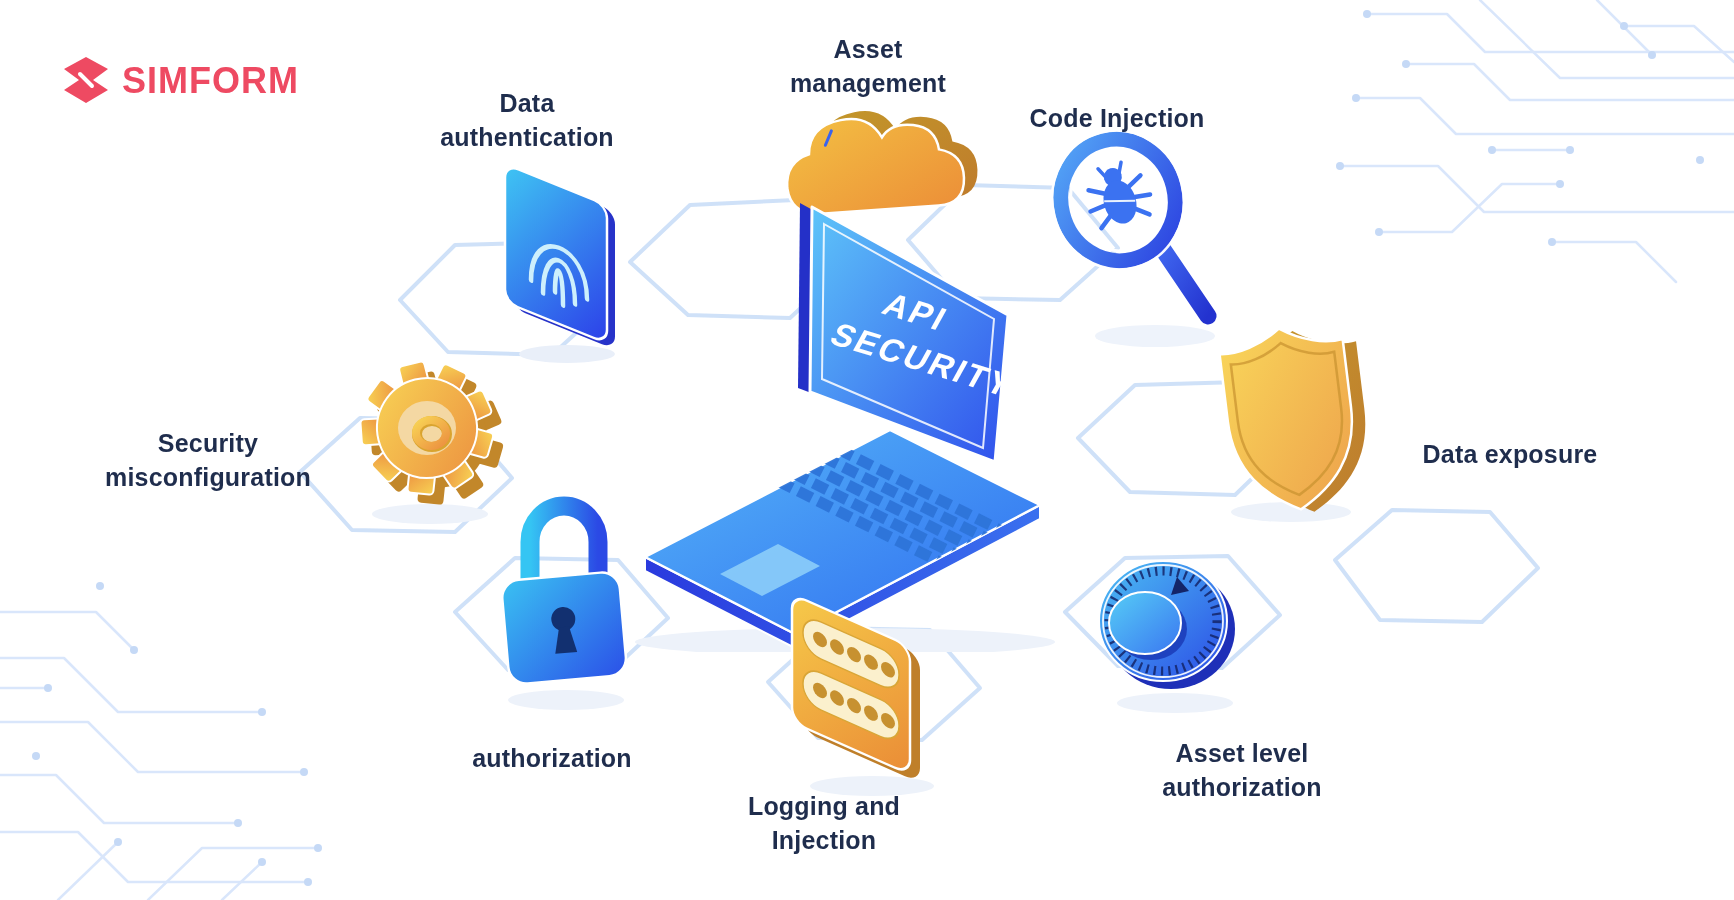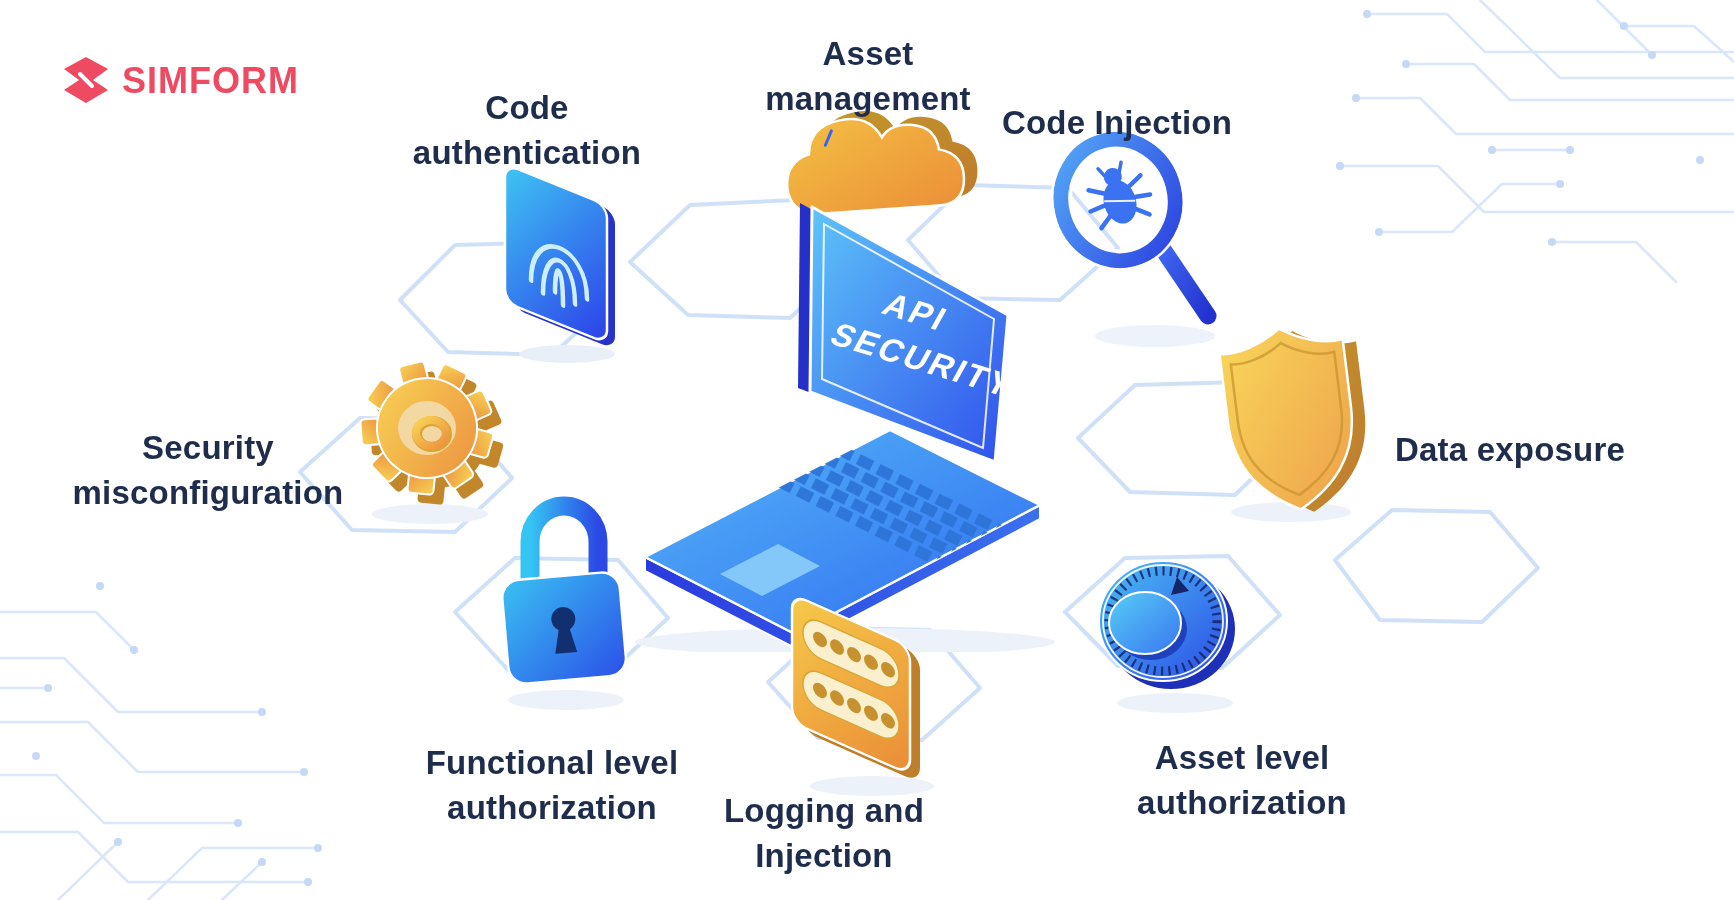--- a/index.html
+++ b/index.html
@@ -2,21 +2,21 @@
 <html><head>
 <meta charset="utf-8">
 <style>
   html,body{margin:0;padding:0;background:#ffffff;}
   body{width:1734px;height:900px;overflow:hidden;font-family:"Liberation Sans",sans-serif;}
   #canvas{position:relative;width:1734px;height:900px;background:#ffffff;overflow:hidden;}
   svg.bg{position:absolute;left:0;top:0;}
   svg.icon{position:absolute;}
   svg text{font-family:"Liberation Sans",sans-serif;}
   .label{position:absolute;transform:translateX(-50%);text-align:center;
-         font-size:33px;font-weight:700;color:#1f2d4d;line-height:1.36;
+         font-size:25px;font-weight:700;color:#1f2d4d;line-height:1.36;
          white-space:nowrap;letter-spacing:0.2px;}
   .logo{position:absolute;display:flex;align-items:center;gap:12px;}
   .logoText{font-size:36px;font-weight:800;color:#ee4a62;letter-spacing:1px;}
 </style>
 </head>
 <body>
 
 <div id="canvas">
 
   <svg class="bg" width="1734" height="900" viewBox="0 0 1734 900">
@@ -304,43 +304,42 @@
     <ellipse cx="88" cy="228" rx="58" ry="10" fill="#edf2fa"></ellipse>
     <path d="M52,120 L52,70 A34,36 0 0 1 120,70 L120,112" fill="none" stroke="url(#gShackle)" stroke-width="19" stroke-linecap="round"></path>
     <g transform="rotate(-5 86 155)">
       <rect x="27" y="104" width="118" height="104" rx="18" fill="url(#gLock)" stroke="#ffffff" stroke-width="2.5"></rect>
       <circle cx="86" cy="147" r="12" fill="#123070"></circle>
       <path d="M81,155 L91,155 L97,181 L75,181 Z" fill="#123070"></path>
     </g>
   </svg>
 
   <div class="label" style="left:527px;top:86px">
-    <div>Code</div>
+    <div>Data</div>
     <div>authentication</div>
   </div>
   <div class="label" style="left:868px;top:32px">
     <div>Asset</div>
     <div>management</div>
   </div>
   <div class="label" style="left:1117px;top:101px">
     <div>Code Injection</div>
   </div>
-  <div class="label" style="left:1510px;top:428px">
+  <div class="label" style="left:1510px;top:437px">
     <div>Data exposure</div>
   </div>
   <div class="label" style="left:1242px;top:736px">
     <div>Asset level</div>
     <div>authorization</div>
   </div>
   <div class="label" style="left:824px;top:789px">
     <div>Logging and</div>
     <div>Injection</div>
   </div>
   <div class="label" style="left:552px;top:741px">
-    <div>Functional level</div>
     <div>authorization</div>
   </div>
   <div class="label" style="left:208px;top:426px">
     <div>Security</div>
     <div>misconfiguration</div>
   </div>
 
 </div>
 
 </body></html>

